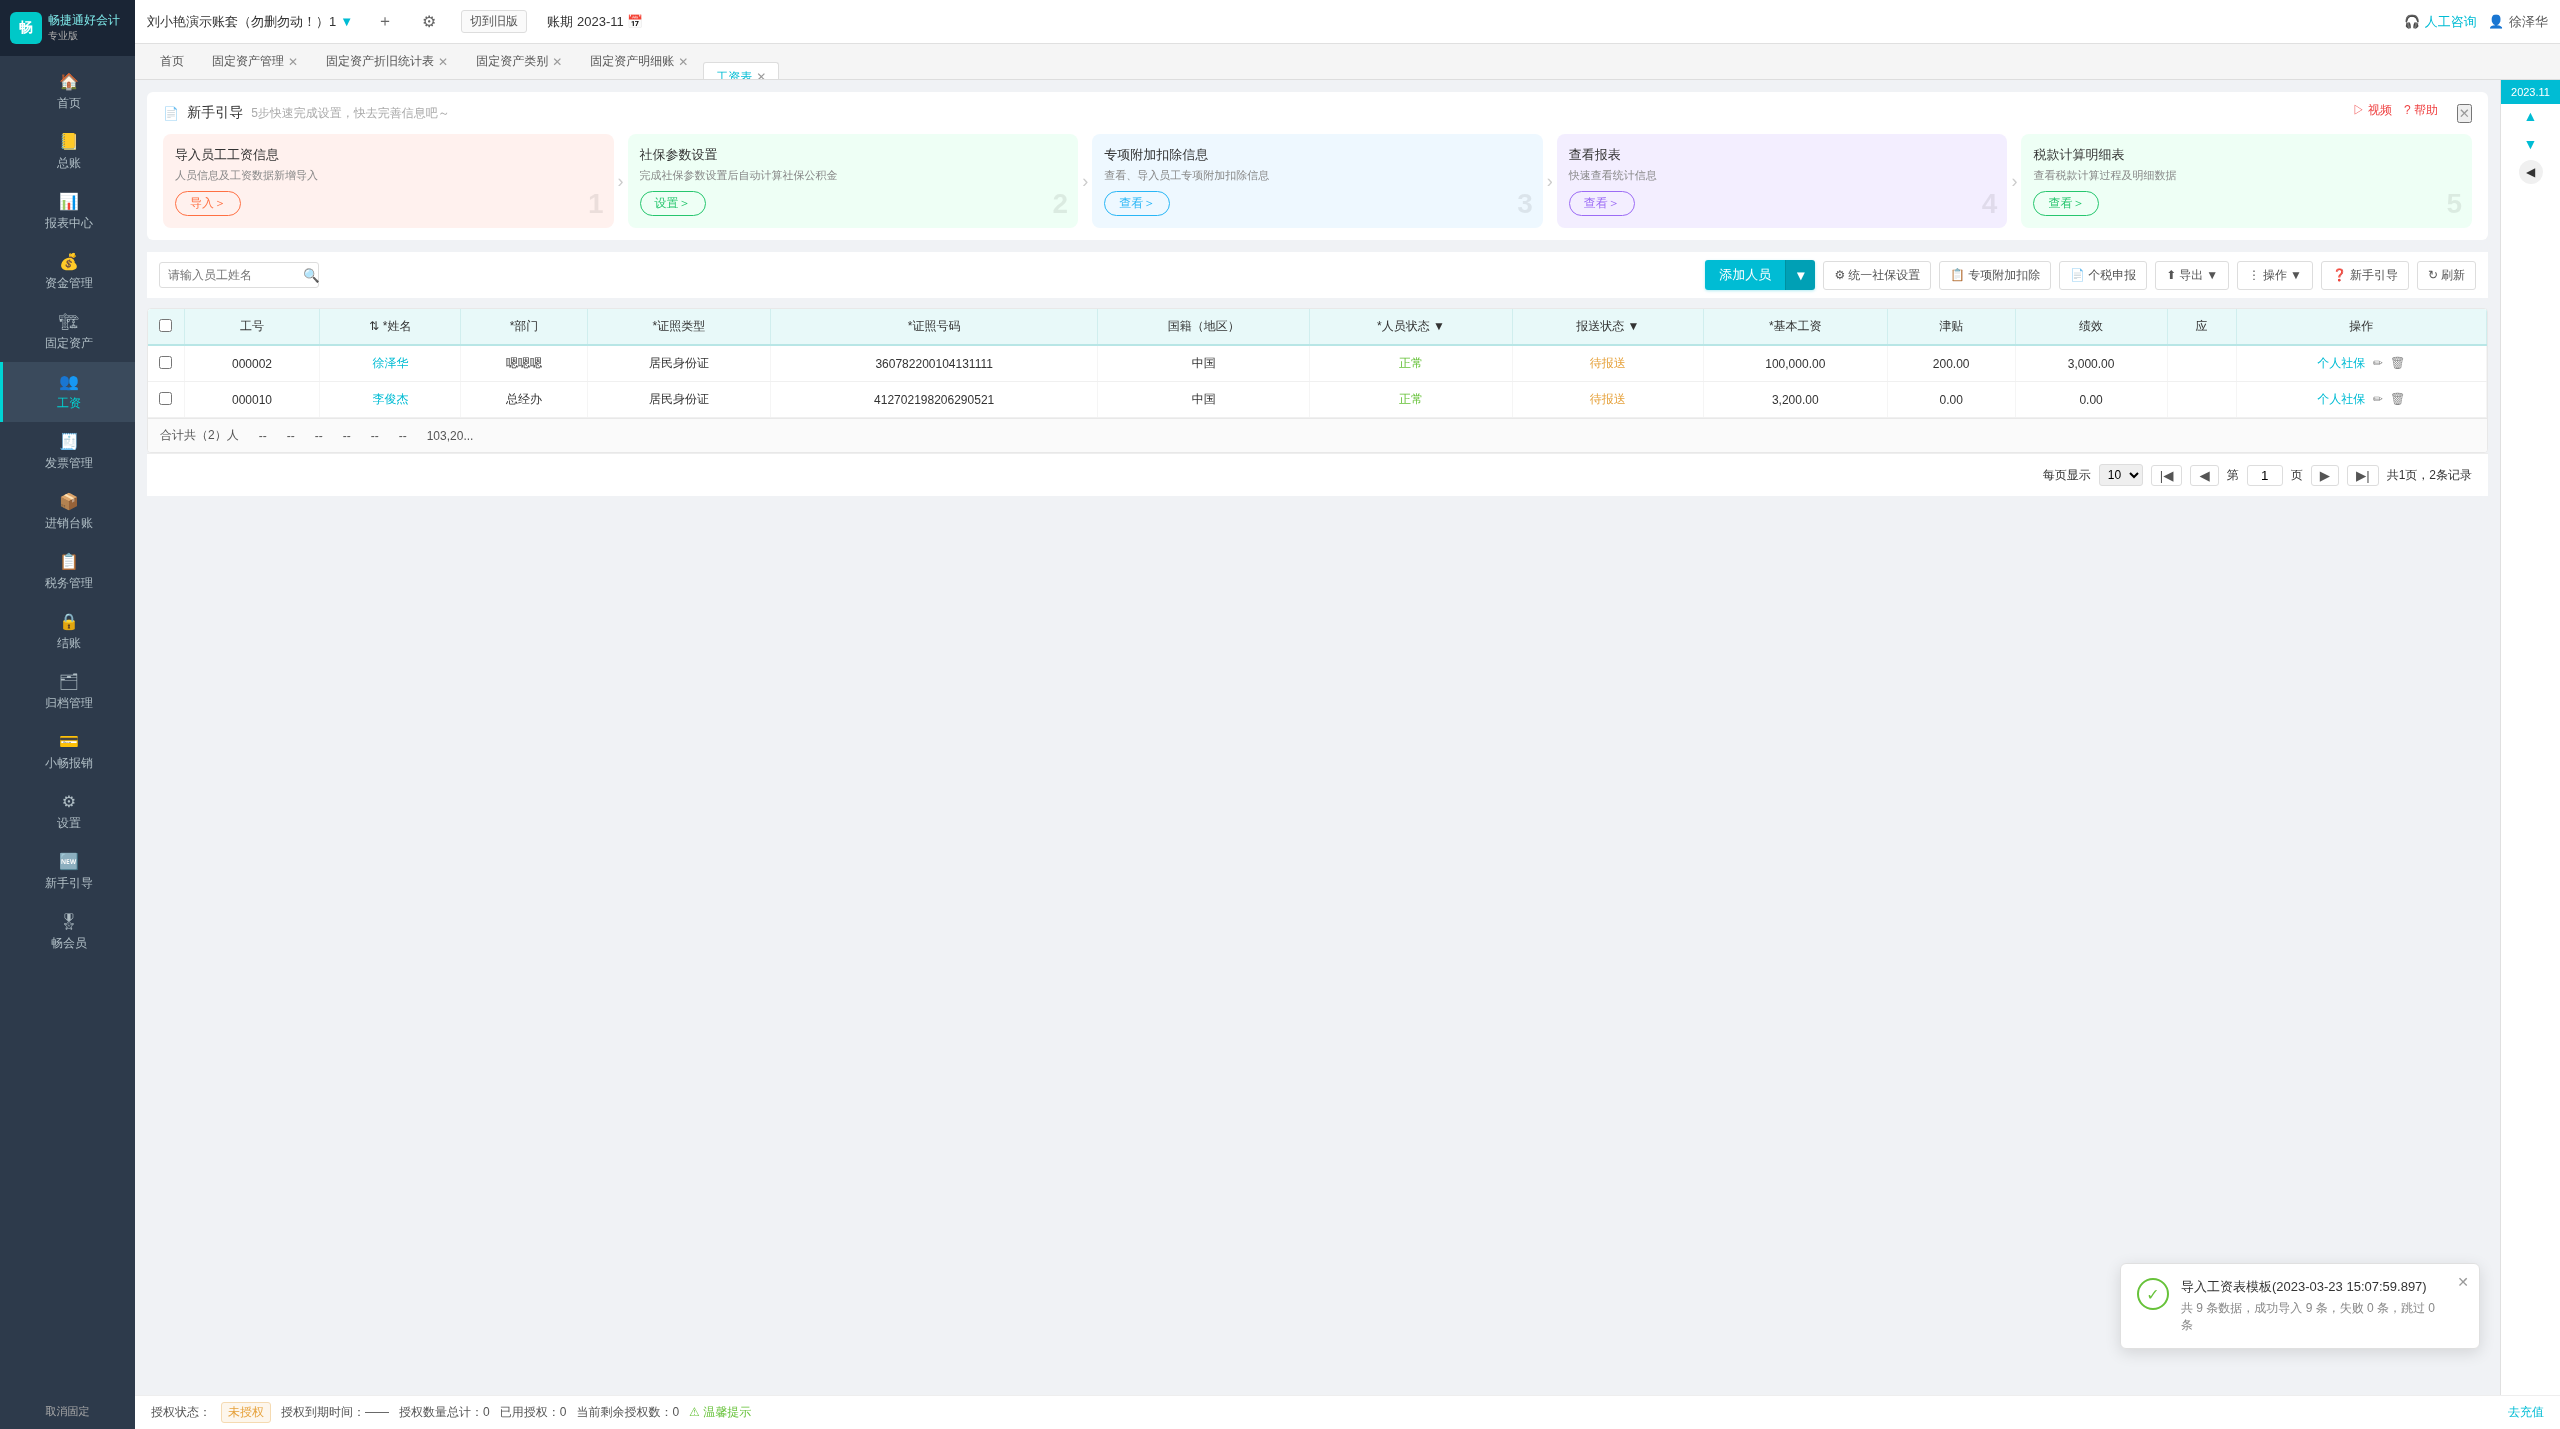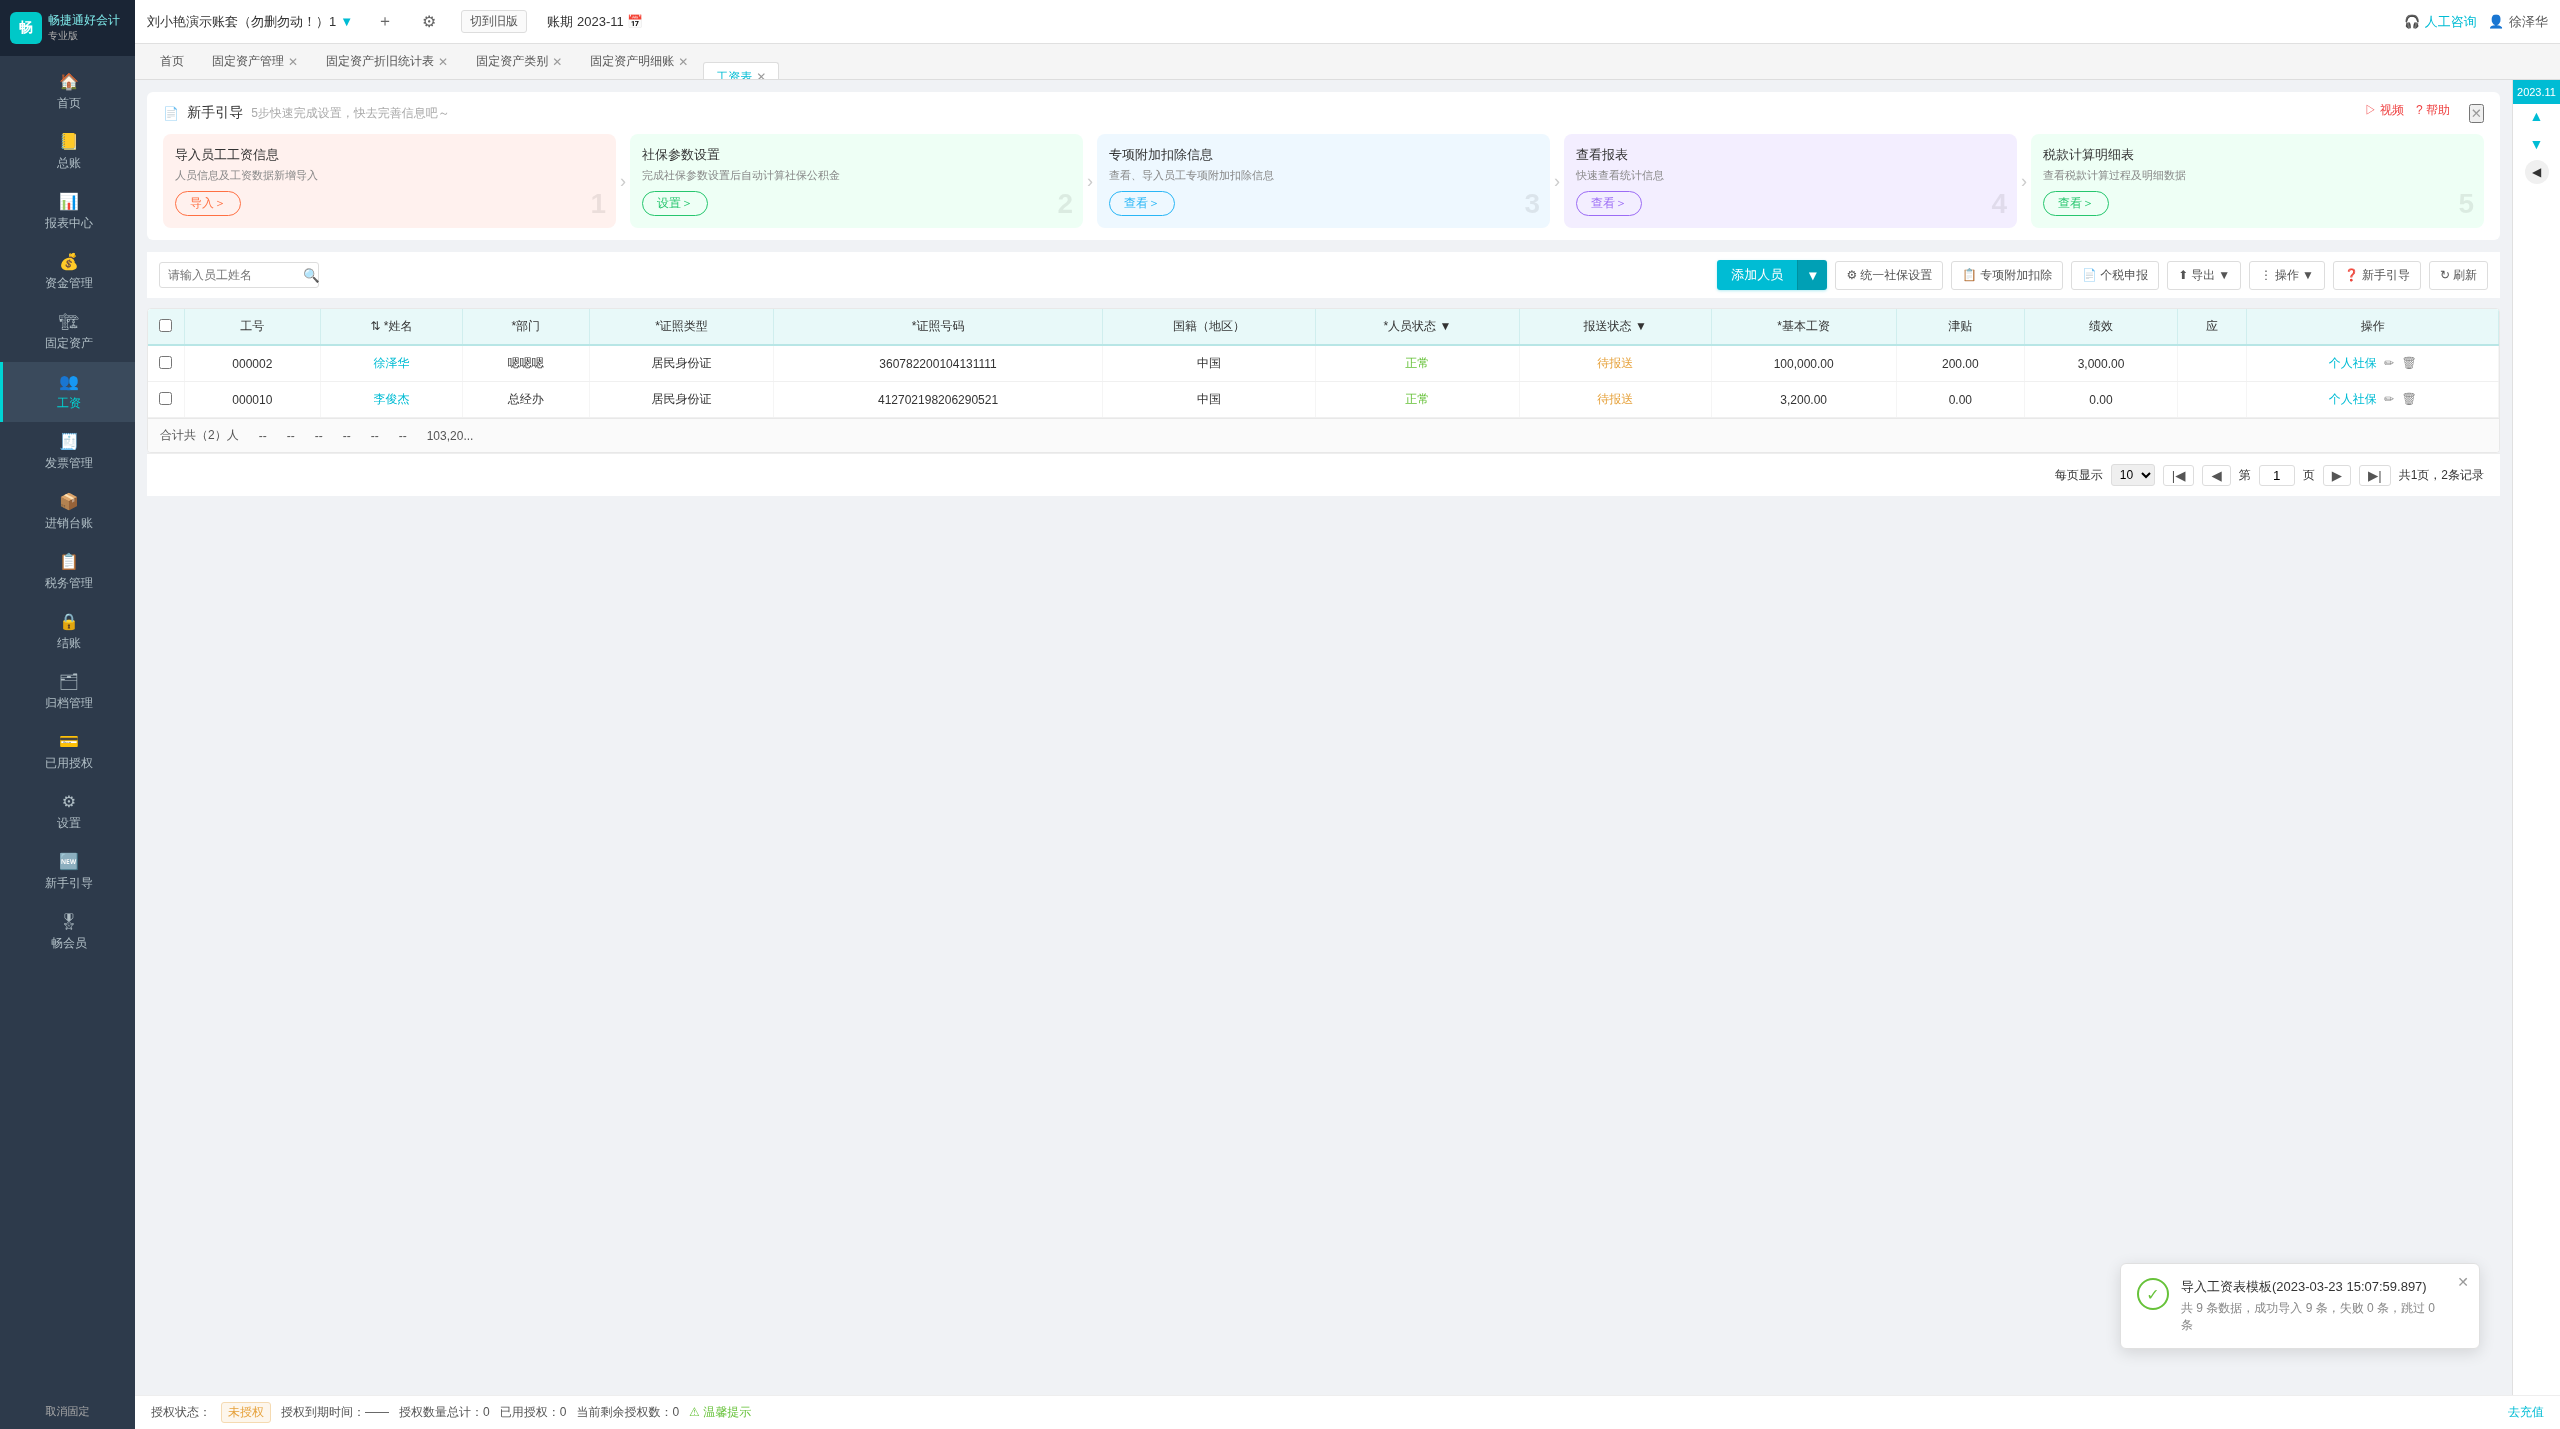--- a/index.html
+++ b/index.html
@@ -105,21 +105,21 @@
     .pagination-btn:disabled { color: #ccc; cursor: default; }
     .page-input { width: 36px; border: 1px solid #ddd; border-radius: 3px; padding: 2px 4px; text-align: center; }
 
     
     .status-bar { background: #fff; padding: 6px 16px; border-top: 1px solid #eee; display: flex; align-items: center; gap: 10px; font-size: 12px; color: #555; flex-shrink: 0; }
     .status-unauthorized { color: #e6a23c; background: #fdf6ec; border: 1px solid #f5dab1; border-radius: 3px; padding: 1px 6px; }
     .status-warning { color: #67c23a; cursor: pointer; }
     .charge-link { color: #00bcd4; margin-left: auto; cursor: pointer; }
 
     
-    .right-panel { width: 48px; background: #fff; border-left: 1px solid #e0e0e0; display: flex; flex-direction: column; align-items: center; font-size: 12px; overflow: hidden; flex-shrink: 0; }
+    .right-panel { width: 60px; background: #fff; border-left: 1px solid #e0e0e0; display: flex; flex-direction: column; align-items: center; font-size: 12px; overflow: hidden; flex-shrink: 0; }
     .right-panel-header { background: #00bcd4; color: #fff; width: 100%; text-align: center; padding: 6px 0; font-size: 11px; font-weight: 500; }
     .right-panel-nav { display: flex; flex-direction: column; align-items: center; gap: 2px; padding: 4px 0; width: 100%; }
     .right-panel-nav-btn { background: none; border: none; color: #00bcd4; cursor: pointer; font-size: 14px; }
     .month-list { display: flex; flex-direction: column; width: 100%; overflow-y: auto; flex: 1; }
     .month-item { padding: 6px 0; text-align: center; cursor: pointer; color: #555; font-size: 12px; border-bottom: 1px solid #f5f5f5; }
     .month-item.current-year { color: #00bcd4; font-weight: bold; background: #e0f8f8; }
     .month-item.active-month { background: #00bcd4; color: #fff; border-radius: 0; }
 
     
     .toast { position: fixed; bottom: 80px; right: 80px; background: #fff; border: 1px solid #e0e0e0; border-radius: 6px; padding: 14px 40px 14px 16px; box-shadow: 0 4px 16px rgba(0,0,0,0.12); display: flex; align-items: flex-start; gap: 12px; max-width: 360px; z-index: 100; }
@@ -192,21 +192,21 @@
       <div class="sidebar-item">
         <span class="sidebar-item-icon">🔒</span>
         <span>结账</span>
       </div>
       <div class="sidebar-item">
         <span class="sidebar-item-icon">🗂</span>
         <span>归档管理</span>
       </div>
       <div class="sidebar-item">
         <span class="sidebar-item-icon">💳</span>
-        <span>已用授权</span>
+        <span>小畅报销</span>
       </div>
       <div class="sidebar-item">
         <span class="sidebar-item-icon">⚙</span>
         <span>设置</span>
       </div>
       <div class="sidebar-item">
         <span class="sidebar-item-icon">🆕</span>
         <span>新手引导</span>
       </div>
       <div class="sidebar-item">

